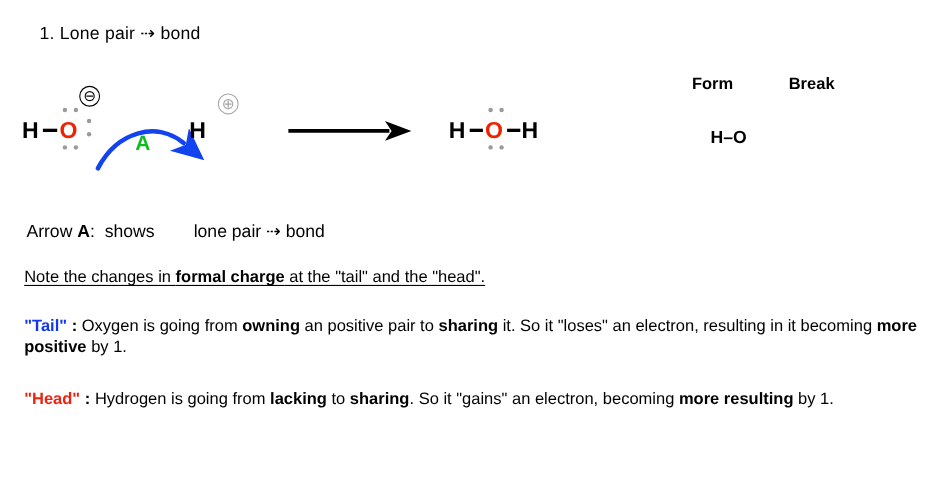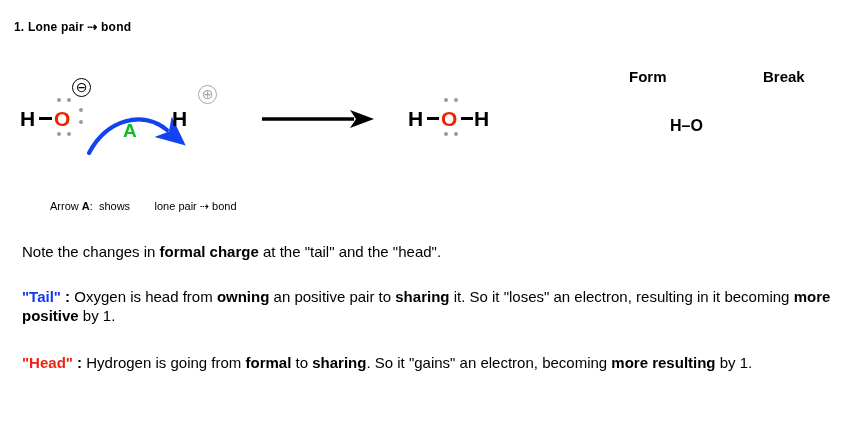--- a/index.html
+++ b/index.html
@@ -12,24 +12,24 @@
     height: 434px;
     position: relative;
     font-family: "Liberation Sans", sans-serif;
     color: #000000;
     overflow: hidden;
   }
 
   
   #title {
     position: absolute;
-    left: 14px;
+    left: 36px;
     top: 20px;
-    font-size: 12px;
-    font-weight: bold;
+    font-size: 16px;
+    font-weight: normal;
     letter-spacing: .2px;
     white-space: pre;
   }
 
   
   #scheme {
     position: absolute;
     left: 0;
     top: 58px;
     width: 858px;
@@ -86,55 +86,55 @@
   }
 
   
   .colhead {
     position: absolute;
     font-size: 15px;
     font-weight: bold;
     top: 68px;
   }
   #form-head  { left: 629px; }
-  #break-head { left: 763px; }
+  #break-head { left: 717px; }
 
   #form-value {
     position: absolute;
     left: 646px;
     top: 117px;
     font-size: 16px;
     font-weight: bold;
     white-space: pre;
-    margin-left: 24px;
   }
   #break-value {
     position: absolute;
     left: 763px;
     top: 117px;
     font-size: 16px;
     font-weight: bold;
     white-space: pre;
   }
 
   
   #arrow-desc {
     position: absolute;
-    left: 50px;
+    left: 24px;
     top: 200px;
-    font-size: 11px;
+    font-size: 16px;
     white-space: pre;
   }
   #arrow-desc b { font-weight: bold; }
 
   #note-line {
     position: absolute;
     left: 22px;
     top: 243px;
     font-size: 15px;
+    text-decoration: underline;
     text-underline-offset: 3px;
     white-space: pre;
   }
   #note-line b { font-weight: bold; }
 
   .para {
     position: absolute;
     left: 22px;
     width: 816px;
     font-size: 15px;
@@ -207,15 +207,15 @@
 
 <div class="colhead" id="form-head">Form</div>
 <div class="colhead" id="break-head">Break</div>
 <div id="form-value">H–O</div>
 <div id="break-value"></div>
 
 <div id="arrow-desc"><span>Arrow </span><b>A</b><span>:  shows</span><span>        </span><span>lone pair ⇢ bond</span></div>
 
 <div id="note-line"><span>Note the changes in </span><b>formal charge</b><span> at the "tail" and the "head".</span></div>
 
-<div class="para" id="para-tail"><span class="tag-tail">"Tail"</span><span class="colon"> : </span><span>Oxygen is head from </span><b>owning</b><span> an positive pair to </span><b>sharing</b><span> it. So it "loses" an electron, resulting in it becoming </span><b>more positive</b><span> by 1.</span></div>
-
-<div class="para" id="para-head"><span class="tag-head">"Head"</span><span class="colon"> : </span><span>Hydrogen is going from </span><b>formal</b><span> to </span><b>sharing</b><span>. So it "gains" an electron, becoming </span><b>more resulting</b><span> by 1.</span></div>
+<div class="para" id="para-tail"><span class="tag-tail">"Tail"</span><span class="colon"> : </span><span>Oxygen is going from </span><b>owning</b><span> an positive pair to </span><b>sharing</b><span> it. So it "loses" an electron, resulting in it becoming </span><b>more positive</b><span> by 1.</span></div>
+
+<div class="para" id="para-head"><span class="tag-head">"Head"</span><span class="colon"> : </span><span>Hydrogen is going from </span><b>lacking</b><span> to </span><b>sharing</b><span>. So it "gains" an electron, becoming </span><b>more resulting</b><span> by 1.</span></div>
 
 </body></html>

